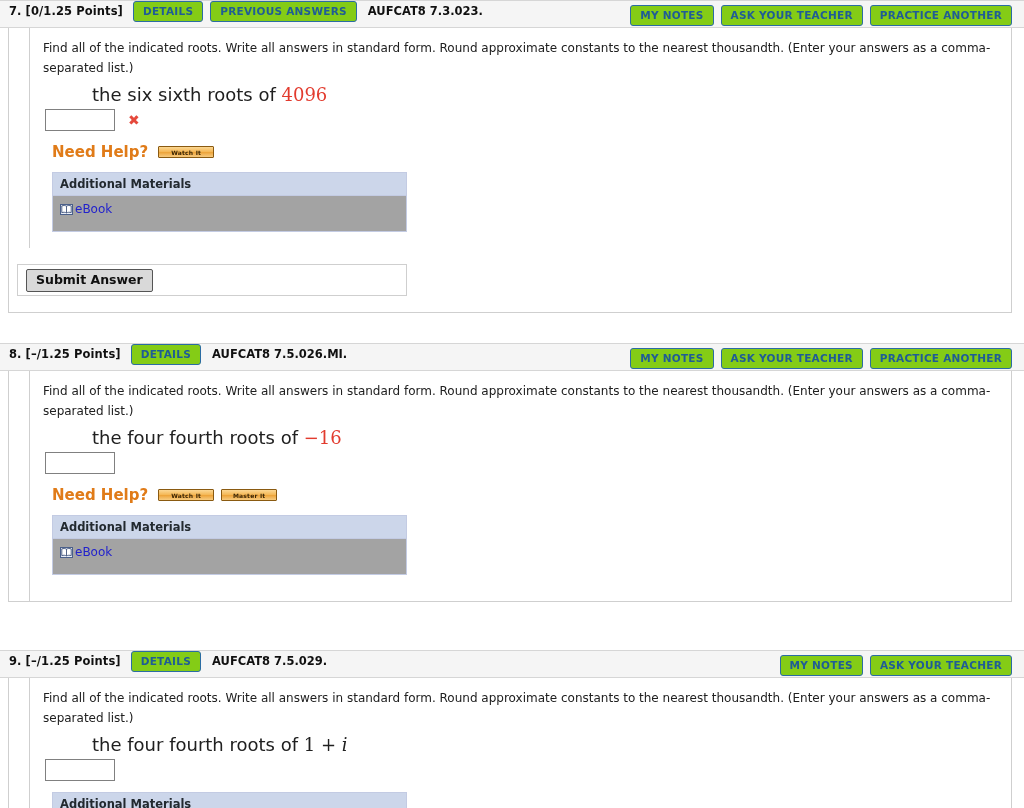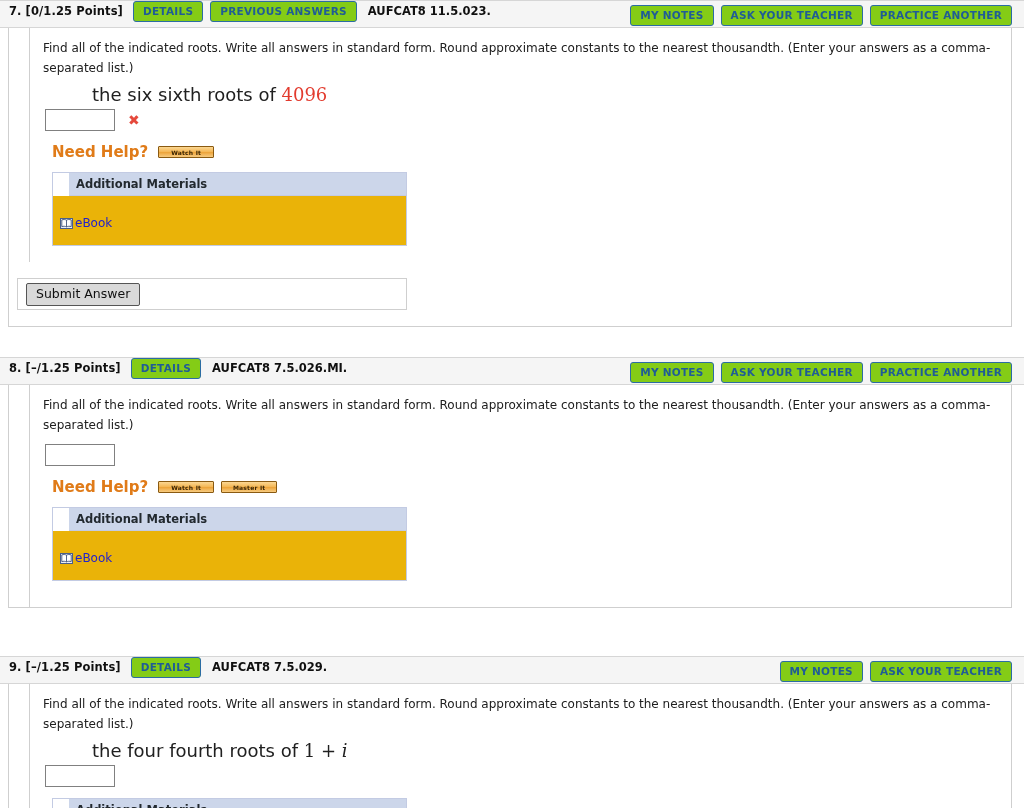--- a/index.html
+++ b/index.html
@@ -164,25 +164,24 @@
     background: #ffffff;
   }
   .addmat-head {
     background: #ccd6ea;
     color: #22292f;
     font-weight: bold;
     font-size: 11.5px;
     padding: 4px 0 4px 7px;
     border-bottom: 1px solid #c3cbe3;
     line-height: 14px;
-    margin-left: 16px;
   }
   .addmat-body {
-    padding: 21px 0 13px 7px;
-    background: #eab308;
+    padding: 7px 0 13px 7px;
+    background: #a3a3a3;
   }
   .ebook-link {
     display: inline-flex;
     align-items: center;
     color: #2222cc;
     font-size: 12px;
     text-decoration: none;
     cursor: pointer;
     line-height: 13px;
   }
@@ -213,36 +212,37 @@
   .submit-btn {
     background: #d9d9d9;
     border: 1px solid #555555;
     border-radius: 2px;
     font-size: 12.5px;
     color: #101010;
     padding: 3px 9px 4px 9px;
     cursor: pointer;
     line-height: 14px;
     font-family: "DejaVu Sans", "Liberation Sans", sans-serif;
+    font-weight: bold;
   }
   .card-pad-sm { height: 16px; }
   .card-pad-md { height: 26px; }
   .gap { height: 30px; background: #ffffff; }
   .gap-lg { height: 48px; background: #ffffff; }
 </style>
 </head>
 <body>
 
 <div class="page">
 
   <div class="q-header">
     <span class="q-num"><span class="idx">7.</span><span>[0/1.25 Points]</span></span>
     <button class="hdr-btn">DETAILS</button>
     <button class="hdr-btn">PREVIOUS ANSWERS</button>
-    <span class="q-tag">AUFCAT8 11.5.023.</span>
+    <span class="q-tag">AUFCAT8 7.3.023.</span>
     <span class="hdr-right">
       <button class="hdr-btn">MY NOTES</button>
       <button class="hdr-btn">ASK YOUR TEACHER</button>
       <button class="hdr-btn">PRACTICE ANOTHER</button>
     </span>
   </div>
 
   <div class="q-card">
     <div class="q-inner">
       <div class="prompt">Find all of the indicated roots. Write all answers in standard form. Round approximate constants to the nearest thousandth. (Enter your answers as a comma-separated list.)</div>
@@ -291,20 +291,21 @@
     <span class="hdr-right">
       <button class="hdr-btn">MY NOTES</button>
       <button class="hdr-btn">ASK YOUR TEACHER</button>
       <button class="hdr-btn">PRACTICE ANOTHER</button>
     </span>
   </div>
 
   <div class="q-card">
     <div class="q-inner">
       <div class="prompt">Find all of the indicated roots. Write all answers in standard form. Round approximate constants to the nearest thousandth. (Enter your answers as a comma-separated list.)</div>
+      <div class="math-line"><span>the four fourth roots of </span><span class="val-red num">−16</span></div>
 
       <div class="answer-row">
         <input class="answer-box" type="text" value="" style="">
       </div>
 
       <div class="need-help-row">
         <span class="need-help-label">Need Help?</span>
         <button class="help-btn">Watch It</button>
         <button class="help-btn">Master It</button>
       </div>

